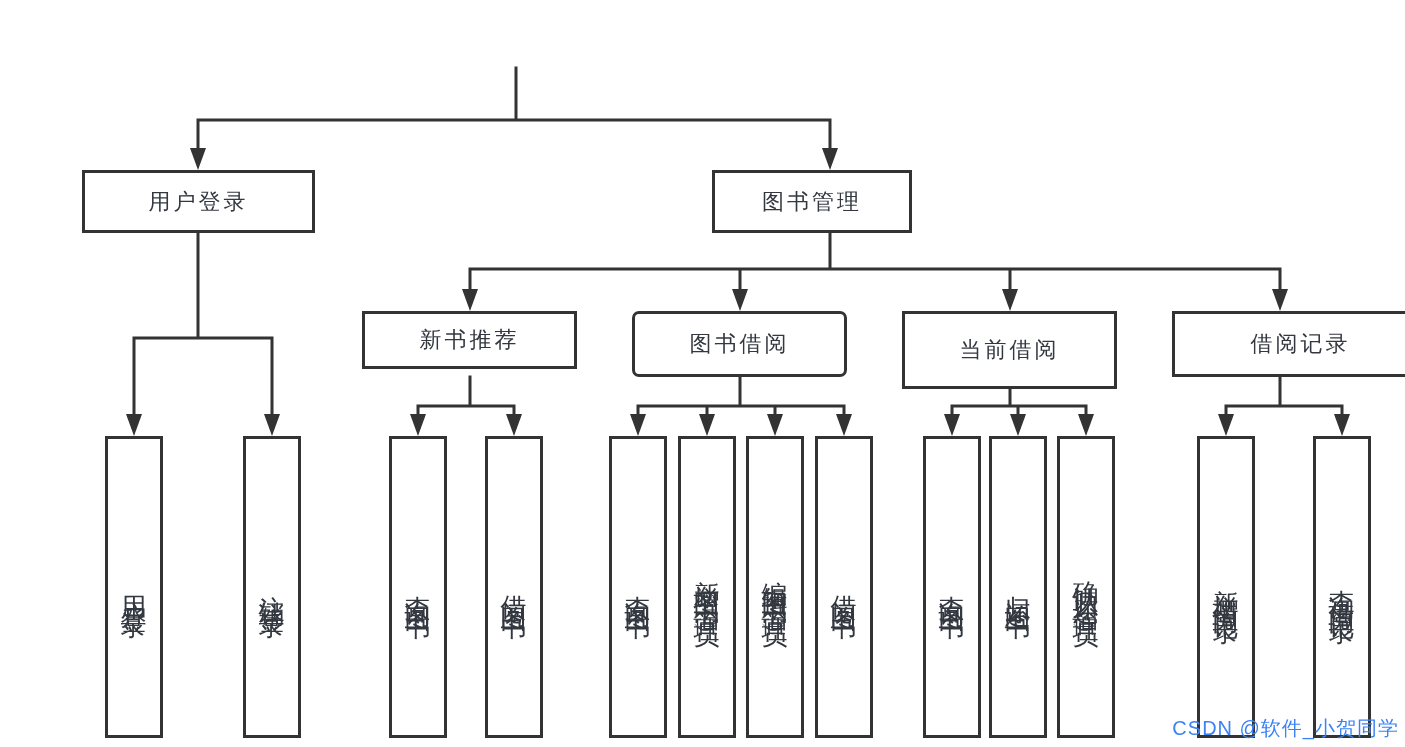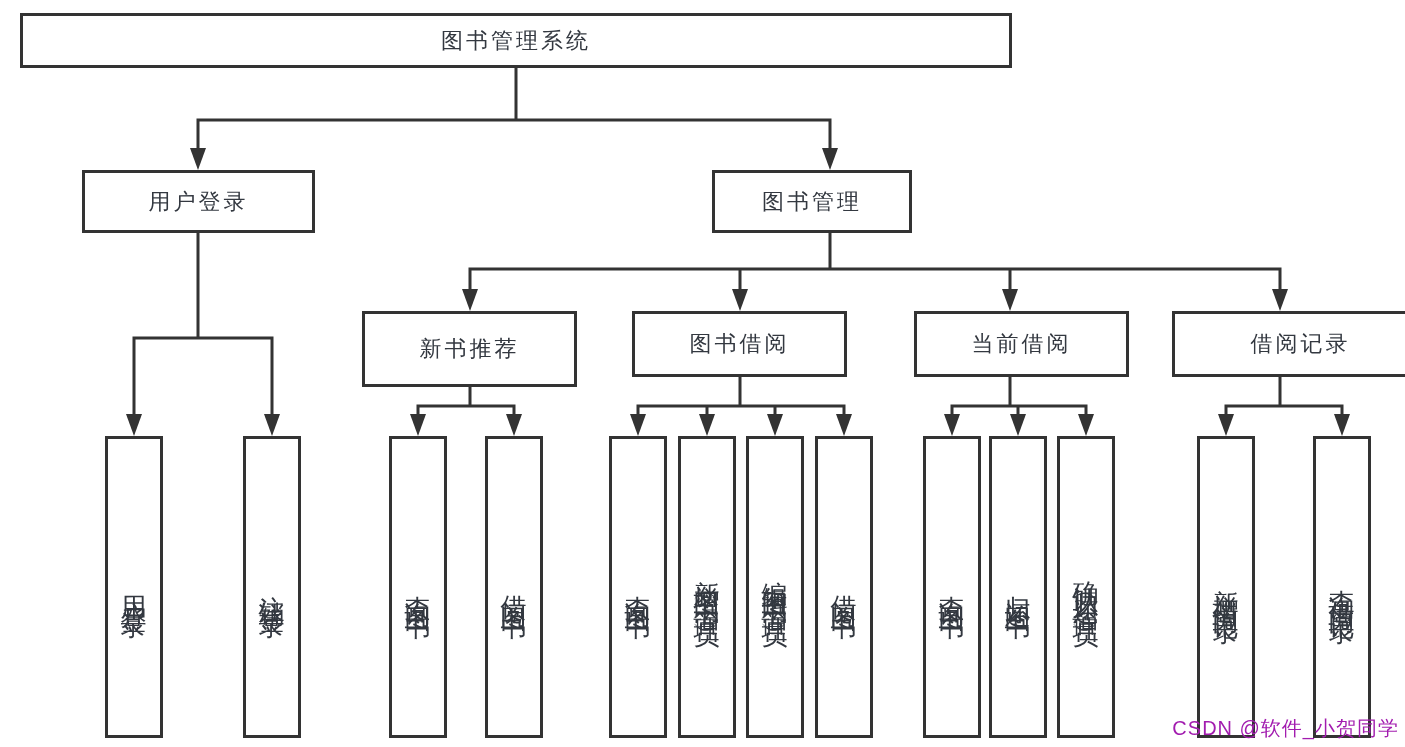--- a/index.html
+++ b/index.html
@@ -62,21 +62,21 @@
     letter-spacing: 6px;
     line-height: 1;
     z-index: 1;
   }
 
   .watermark {
     position: absolute;
     top: 715px;
     right: 6px;
     font-size: 20px;
-    color: #a21caf;
+    color: #3b82f6;
     letter-spacing: 1px;
     z-index: 2;
     white-space: nowrap;
   }
 </style>
 </head>
 <body>
 
 <div class="canvas">
 
@@ -116,28 +116,27 @@
       <polygon points="1010,414 1026,414 1018,436"></polygon>
       <polygon points="1078,414 1094,414 1086,436"></polygon>
     </g>
     <g>
       <path d="M1280 377 V406 M1226 406 H1342 M1226 406 V416 M1342 406 V416"></path>
       <polygon points="1218,414 1234,414 1226,436"></polygon>
       <polygon points="1334,414 1350,414 1342,436"></polygon>
     </g>
   </svg>
 
-  <div class="node" style="left:20px; top:13px; width:992px; height:55px;">图书管理系统</div>
 
   <div class="node" style="left:82px; top:170px; width:233px; height:63px;">用户登录</div>
   <div class="node" style="left:712px; top:170px; width:200px; height:63px;">图书管理</div>
 
-  <div class="node" style="left:362px; top:311px; width:215px; height:76px;">新书推荐</div>
-  <div class="node" style="left:632px; top:311px; width:215px; height:66px;">图书借阅</div>
-  <div class="node" style="left:902px; top:311px; width:215px; height:66px;margin-left:12px;">当前借阅</div>
+  <div class="node" style="left:362px; top:311px; width:215px; height:58px;">新书推荐</div>
+  <div class="node" style="left:632px; top:311px; width:215px; height:66px;border-radius:7px;">图书借阅</div>
+  <div class="node" style="left:902px; top:311px; width:215px; height:78px;">当前借阅</div>
   <div class="node" style="left:1172px; top:311px; width:257px; height:66px;">借阅记录</div>
 
   <div class="leaf" style="left:105px;">用户登录</div>
   <div class="leaf" style="left:243px;">注销登录</div>
 
   <div class="leaf" style="left:389px;">查询图书</div>
   <div class="leaf" style="left:485px;">借阅图书</div>
 
   <div class="leaf" style="left:609px;">查询图书</div>
   <div class="leaf" style="left:678px;">新增图书（管理员）</div>

